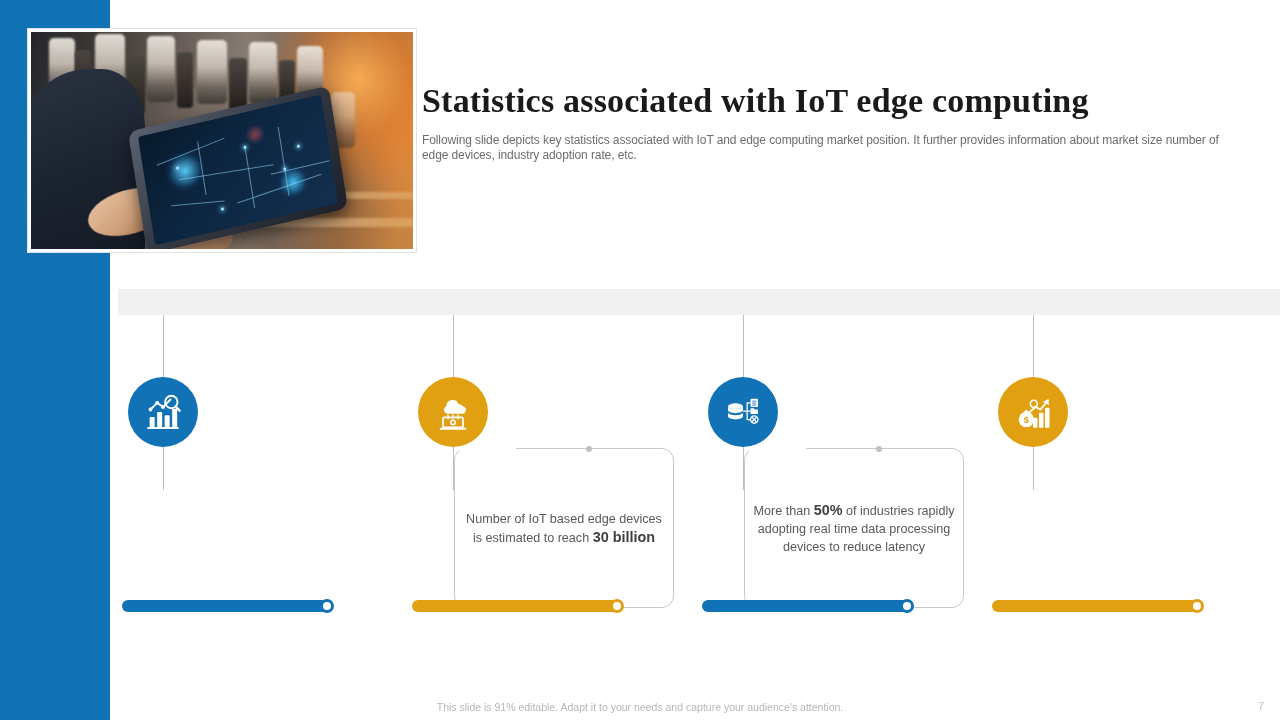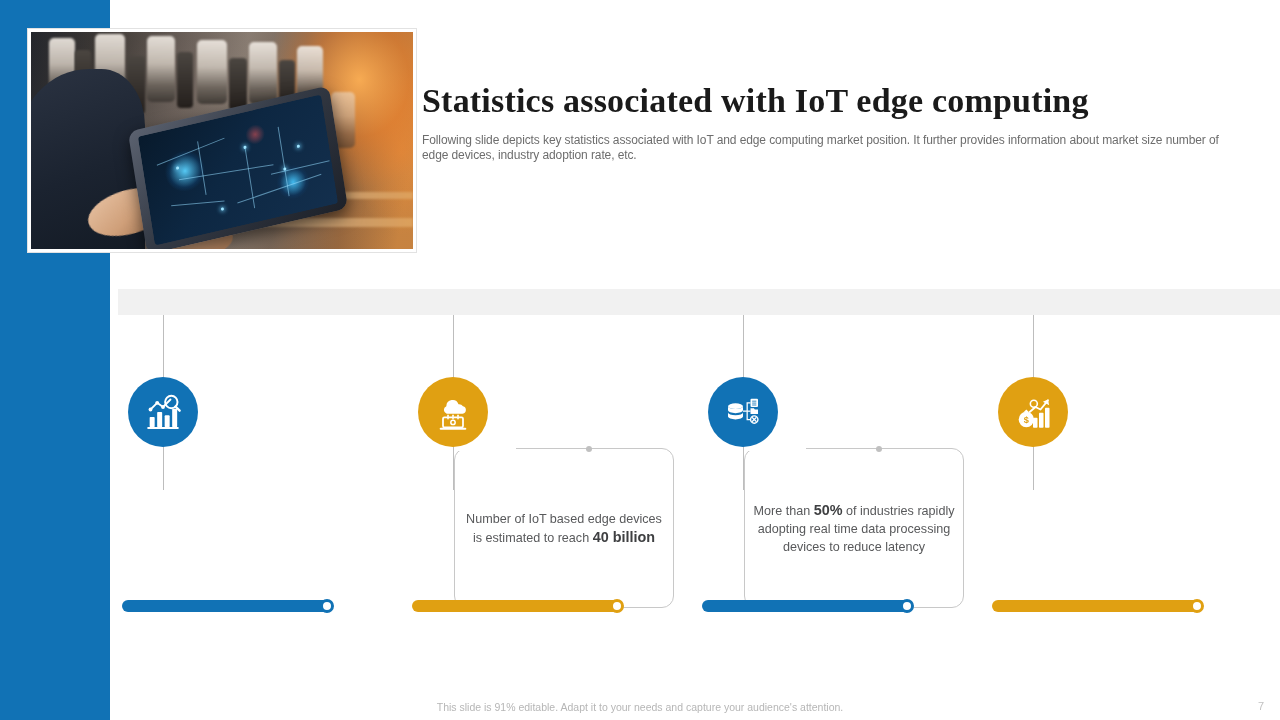--- a/index.html
+++ b/index.html
@@ -332,21 +332,21 @@
         <line x1="24" y1="28" x2="24" y2="32" stroke="#ffffff" stroke-width="1.8" stroke-linecap="round"></line>
         <line x1="30" y1="28" x2="30" y2="32" stroke="#ffffff" stroke-width="1.8" stroke-linecap="round"></line>
         <rect x="12" y="30.5" width="24" height="12" rx="1.6" stroke="#ffffff" stroke-width="2.1" fill="none"></rect>
         <circle cx="24" cy="36.5" r="2.6" stroke="#ffffff" stroke-width="1.8" fill="none"></circle>
         <rect x="8" y="42.8" width="32" height="2.6" rx="1.3" fill="#ffffff"></rect>
       </svg>
     </div>
     <div class="card">
       <div class="card-notch"></div>
       <div class="dot"></div>
-      <div class="card-text">Number of IoT based edge devices is estimated to reach <b>40 billion</b></div>
+      <div class="card-text">Number of IoT based edge devices is estimated to reach <b>30 billion</b></div>
     </div>
     <div class="bar" style="background:#e0a012; color:#e0a012;">
       <div class="bar-cap"></div>
     </div>
   </div>
 
   <div class="col" style="left:580px;">
     <div class="spine"></div>
     <div class="disc" style="background:#1172b5;">
       <svg viewBox="0 0 48 48" fill="none">

